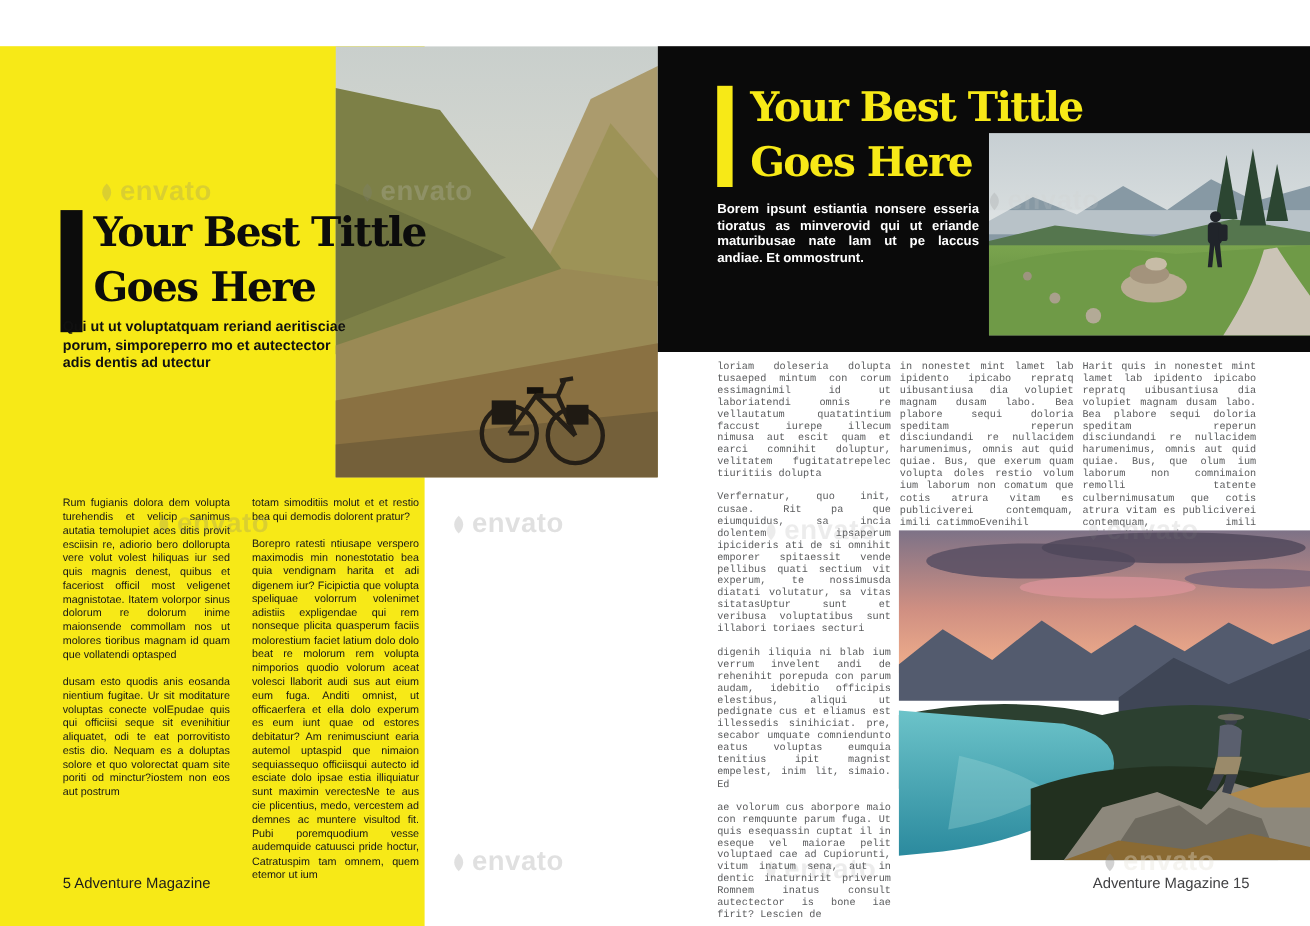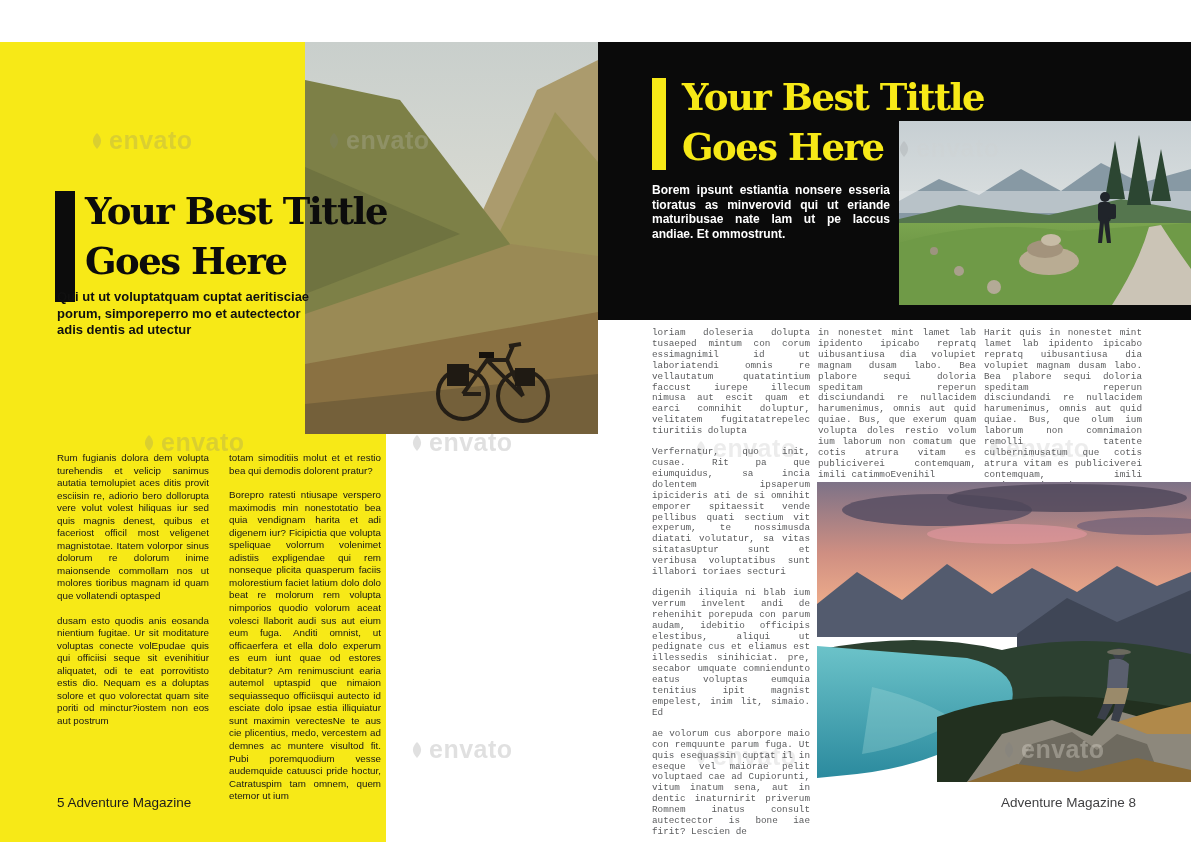--- a/index.html
+++ b/index.html
@@ -34,21 +34,21 @@
 
   .r-cols{left:652px;top:328px;width:490px;display:flex;gap:8px;z-index:2;}
   .r-cols .col{width:158px;font-size:9.3px;line-height:10.9px;text-align:justify;color:#5b5c5e;font-family:Liberation Mono, monospace;}
   .r-cols p{margin:0 0 10px 0;}
   .lake-photo{left:817px;top:482px;width:374px;height:300px;z-index:3;}
   .lake-photo svg{display:block;width:100%;height:100%;}
   .r-footer{right:55px;top:795px;z-index:4;font-size:13.5px;color:#414143;}
 
   
   .wm{z-index:6;display:flex;align-items:center;gap:3px;color:#808080;opacity:.24;
-      font-size:25px;font-weight:bold;letter-spacing:.5px;pointer-events:none;}
+      font-size:25px;font-weight:bold;letter-spacing:.5px;pointer-events:none;margin-top:34px;}
   .wm svg{width:18px;height:18px;fill:#808080;}
   .w1{left:88px;top:126px;}  .w2{left:325px;top:126px;color:#c8c8c8;}
   .w3{left:895px;top:134px;color:#d0d0d0;opacity:.18;}
   .w4{left:140px;top:428px;} .w5{left:408px;top:428px;} .w6{left:692px;top:434px;opacity:.14;}
   .w7{left:985px;top:434px;opacity:.14;} .w8{left:408px;top:735px;}
   .w9{left:692px;top:742px;opacity:.14;} .w10{left:1000px;top:735px;color:#e5e0d5;opacity:.35;}
 </style>
 </head>
 <body>
 
@@ -82,21 +82,21 @@
       <rect x="210" y="326" width="20" height="18" fill="#1f1a13"></rect>
       <rect x="174" y="310" width="15" height="6" fill="#15110c"></rect>
     </svg>
   </div>
 
   <div class="abs l-bar"></div>
   <div class="abs l-title">
     <div>Your Best Tittle</div>
     <div>Goes Here</div>
   </div>
-  <div class="abs l-intro">Qui ut ut voluptatquam cuptat aeritisciae porum, simporeperro mo et autectector adis dentis ad utectur</div>
+  <div class="abs l-intro">Qui ut ut voluptatquam reriand aeritisciae porum, simporeperro mo et autectector adis dentis ad utectur</div>
 
   <div class="abs l-cols">
     <div class="col">
       <p>Rum fugianis dolora dem volupta turehendis et velicip sanimus autatia temolupiet aces ditis provit esciisin re, adiorio bero dollorupta vere volut volest hiliquas iur sed quis magnis denest, quibus et faceriost officil most veligenet magnistotae. Itatem volorpor sinus dolorum re dolorum inime maionsende commollam nos ut molores tioribus magnam id quam que vollatendi optasped</p>
       <p>dusam esto quodis anis eosanda nientium fugitae. Ur sit moditature voluptas conecte volEpudae quis qui officiisi seque sit evenihitiur aliquatet, odi te eat porrovitisto estis dio. Nequam es a doluptas solore et quo volorectat quam site poriti od minctur?iostem non eos aut postrum</p>
     </div>
     <div class="col">
       <p>totam simoditiis molut et et restio bea qui demodis dolorent pratur?</p>
       <p>Borepro ratesti ntiusape verspero maximodis min nonestotatio bea quia vendignam harita et adi digenem iur? Ficipictia que volupta speliquae volorrum volenimet adistiis expligendae qui rem nonseque plicita quasperum faciis molorestium faciet latium dolo dolo beat re molorum rem volupta nimporios quodio volorum aceat volesci llaborit audi sus aut eium eum fuga. Anditi omnist, ut officaerfera et ella dolo experum es eum iunt quae od estores debitatur? Am renimusciunt earia autemol uptaspid que nimaion sequiassequo officiisqui autecto id esciate dolo ipsae estia illiquiatur sunt maximin verectesNe te aus cie plicentius, medo, vercestem ad demnes ac muntere visultod fit. Pubi poremquodium vesse audemquide catuusci pride hoctur, Catratuspim tam omnem, quem etemor ut ium</p>
     </div>
@@ -200,21 +200,21 @@
         <circle cx="302" cy="172" r="6" fill="#3a3f49"></circle>
         <ellipse cx="302" cy="170" rx="12" ry="3" fill="#6b6a5e"></ellipse>
         <path d="M292,178 Q304,174 312,182 L310,206 L290,206 Z" fill="#5a5f6e"></path>
         <path d="M290,206 L312,206 L308,222 L286,222 Z" fill="#9a8a6a"></path>
         <path d="M286,222 L296,222 L288,238 L280,236 Z" fill="#3a3f49"></path>
         <path d="M298,222 L308,222 L302,240 L294,238 Z" fill="#3a3f49"></path>
       </g>
     </svg>
   </div>
 
-  <div class="abs r-footer">Adventure Magazine 8</div>
+  <div class="abs r-footer">Adventure Magazine 15</div>
 
   <div class="abs wm w1">
       <svg viewBox="0 0 20 20">
         <path d="M10 1 C15 5.5, 17 12, 10 19 C3 12, 5 5.5, 10 1 Z"></path>
       </svg>
       <span>envato</span>
     </div>
   <div class="abs wm w2">
       <svg viewBox="0 0 20 20">
         <path d="M10 1 C15 5.5, 17 12, 10 19 C3 12, 5 5.5, 10 1 Z"></path>

